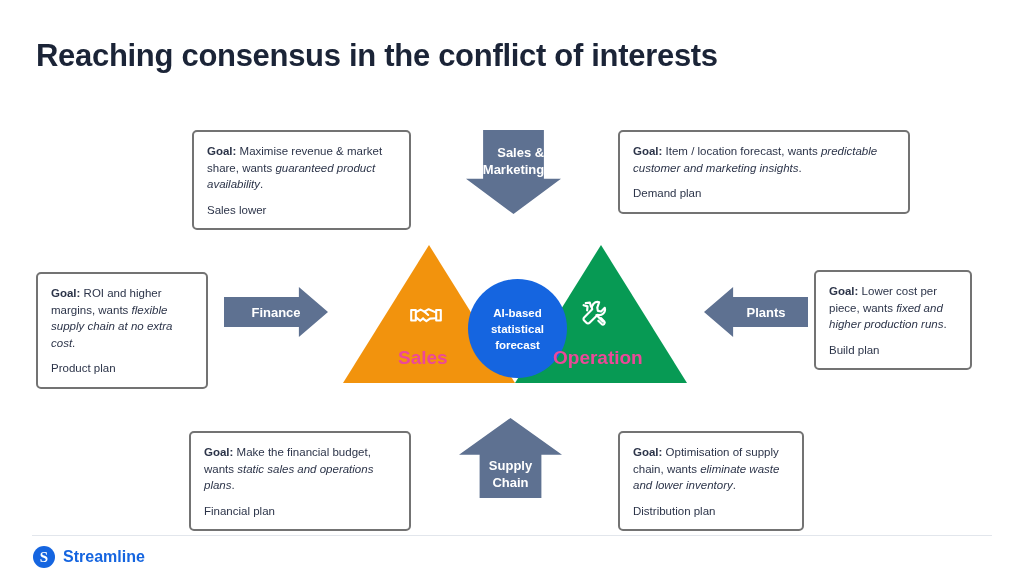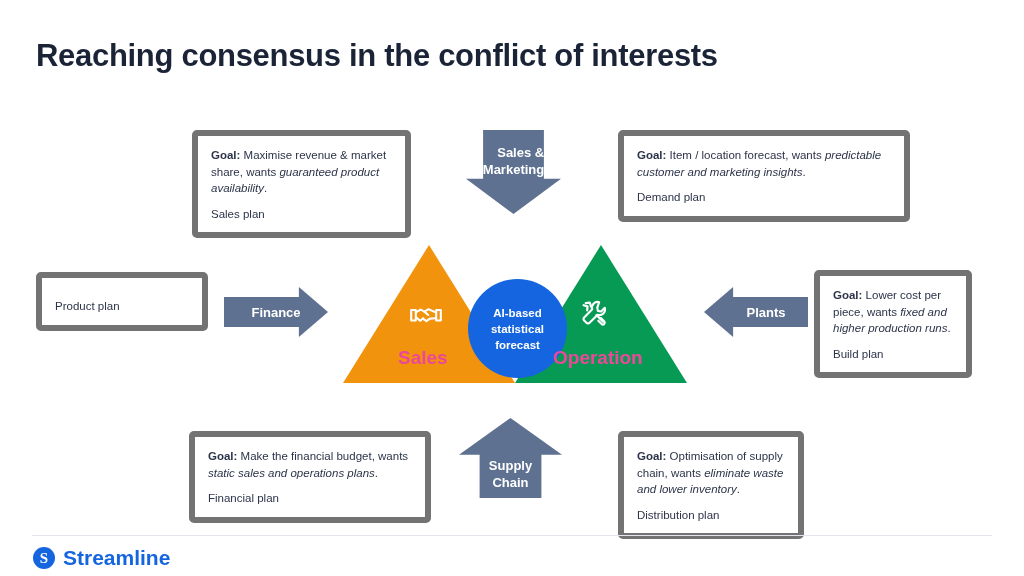--- a/index.html
+++ b/index.html
@@ -26,41 +26,41 @@
     letter-spacing: -0.3px;
     color: #1b2437;
     white-space: nowrap;
   }
 
   
   .goal-card {
     position: absolute;
     box-sizing: border-box;
     background: #ffffff;
-    border: 6px solid #737373;
+    border: 2px solid #737373;
     border-radius: 5px;
     padding: 11px 13px 10px 13px;
     font-size: 11.5px;
     line-height: 16.5px;
     color: #2c3449;
   }
   .goal-card .goal-line { margin: 0; }
   .goal-card .goal-label { font-weight: bold; }
   .goal-card .goal-em { font-style: italic; }
   .goal-card .plan-line {
     margin: 9px 0 0 0;
     font-size: 11.5px;
     color: #2c3449;
   }
 
   #card-sales      { left: 192px; top: 130px; width: 219px; }
   #card-demand     { left: 618px; top: 130px; width: 292px; }
   #card-product    { left: 36px;  top: 272px; width: 172px; }
   #card-build      { left: 814px; top: 270px; width: 158px; }
-  #card-financial  { left: 189px; top: 431px; width: 242px; }
+  #card-financial  { left: 189px; top: 431px; width: 222px; }
   #card-distribution { left: 618px; top: 431px; width: 186px; }
 
   
   .arrow {
     position: absolute;
     display: flex;
     align-items: center;
     justify-content: center;
     color: #ffffff;
     font-size: 13px;
@@ -190,40 +190,41 @@
     color: #ffffff;
     font-size: 15px;
     font-weight: bold;
     display: flex;
     align-items: center;
     justify-content: center;
     font-family: "Liberation Serif", serif;
   }
   #brand-name {
     color: #1565E0;
-    font-size: 21px;
+    font-size: 16px;
     font-weight: bold;
   }
 </style>
 </head>
 <body>
 
 <div id="page-title">Reaching consensus in the conflict of interests</div>
 
 <div class="goal-card" id="card-sales">
   <p class="goal-line"><span class="goal-label">Goal:</span><span> Maximise revenue &amp; market share, wants </span><span class="goal-em">guaranteed product availability</span><span>.</span></p>
-  <p class="plan-line">Sales plan</p>
+  <p class="plan-line">Sales lower</p>
 </div>
 
 <div class="goal-card" id="card-demand">
   <p class="goal-line"><span class="goal-label">Goal:</span><span> Item / location forecast, wants </span><span class="goal-em">predictable customer and marketing insights</span><span>.</span></p>
   <p class="plan-line">Demand plan</p>
 </div>
 
 <div class="goal-card" id="card-product">
+  <p class="goal-line"><span class="goal-label">Goal:</span><span> ROI and higher margins, wants </span><span class="goal-em">flexible supply chain at no extra cost</span><span>.</span></p>
   <p class="plan-line">Product plan</p>
 </div>
 
 <div class="goal-card" id="card-build">
   <p class="goal-line"><span class="goal-label">Goal:</span><span> Lower cost per piece, wants </span><span class="goal-em">fixed and higher production runs</span><span>.</span></p>
   <p class="plan-line">Build plan</p>
 </div>
 
 <div class="goal-card" id="card-financial">
   <p class="goal-line"><span class="goal-label">Goal:</span><span> Make the financial budget, wants </span><span class="goal-em">static sales and operations plans</span><span>.</span></p>

